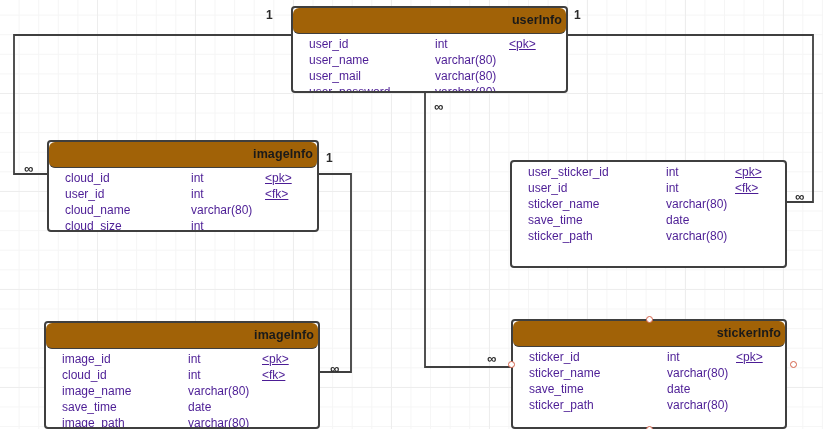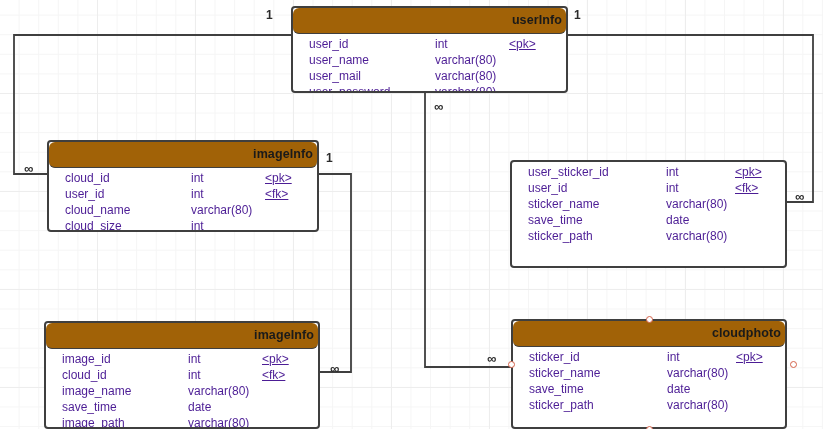--- a/index.html
+++ b/index.html
@@ -234,21 +234,21 @@
           </div>
           <div class="attr-row">
             <div class="attr-row-inner">
               <span class="a-name">sticker_path</span>
               <span class="a-type" style="left: 130px;">varchar(80)</span>
             </div>
           </div>
         </div>
       </div>
       <div class="entity" style="left: 511px; top: 319px; width: 276px; height: 110px;">
-        <div class="entity-title">cloudphoto</div>
+        <div class="entity-title">stickerInfo</div>
         <div class="entity-body">
           <div class="attr-row">
             <div class="attr-row-inner">
               <span class="a-name">sticker_id</span>
               <span class="a-type" style="left: 130px;">int</span>
               <span class="a-key" style="left: 215px;">&lt;pk&gt;</span>
             </div>
           </div>
           <div class="attr-row">
             <div class="attr-row-inner">

